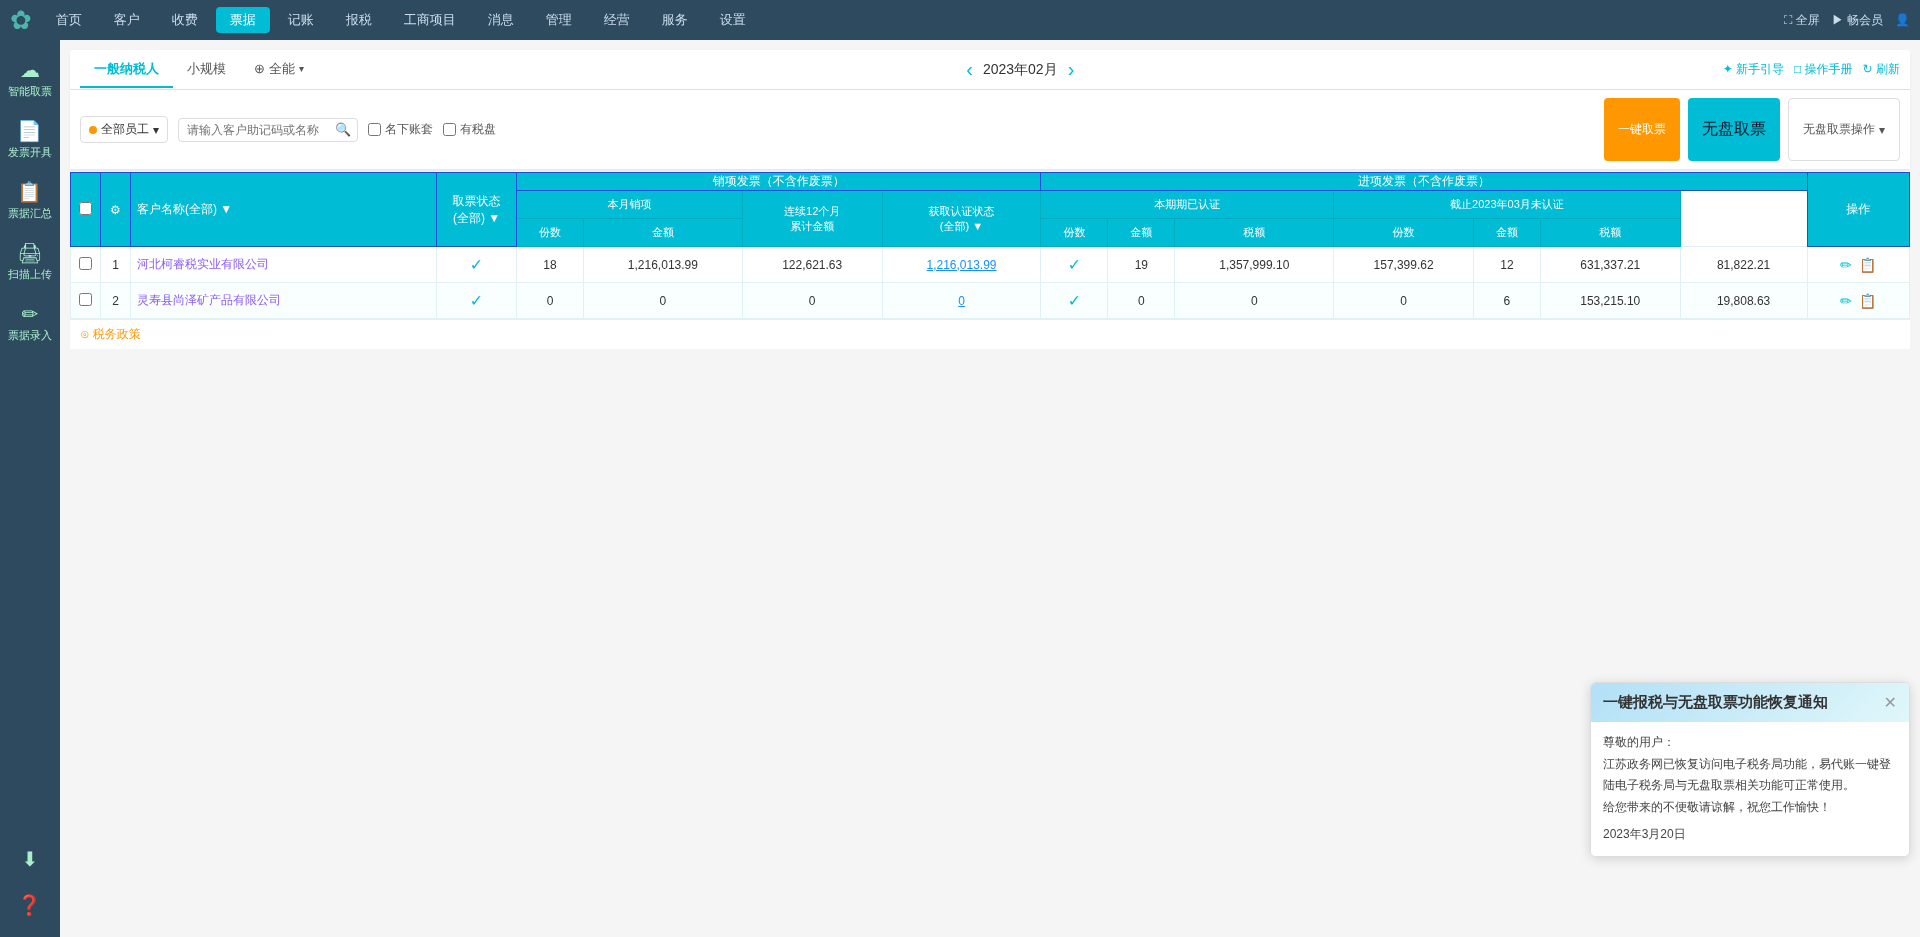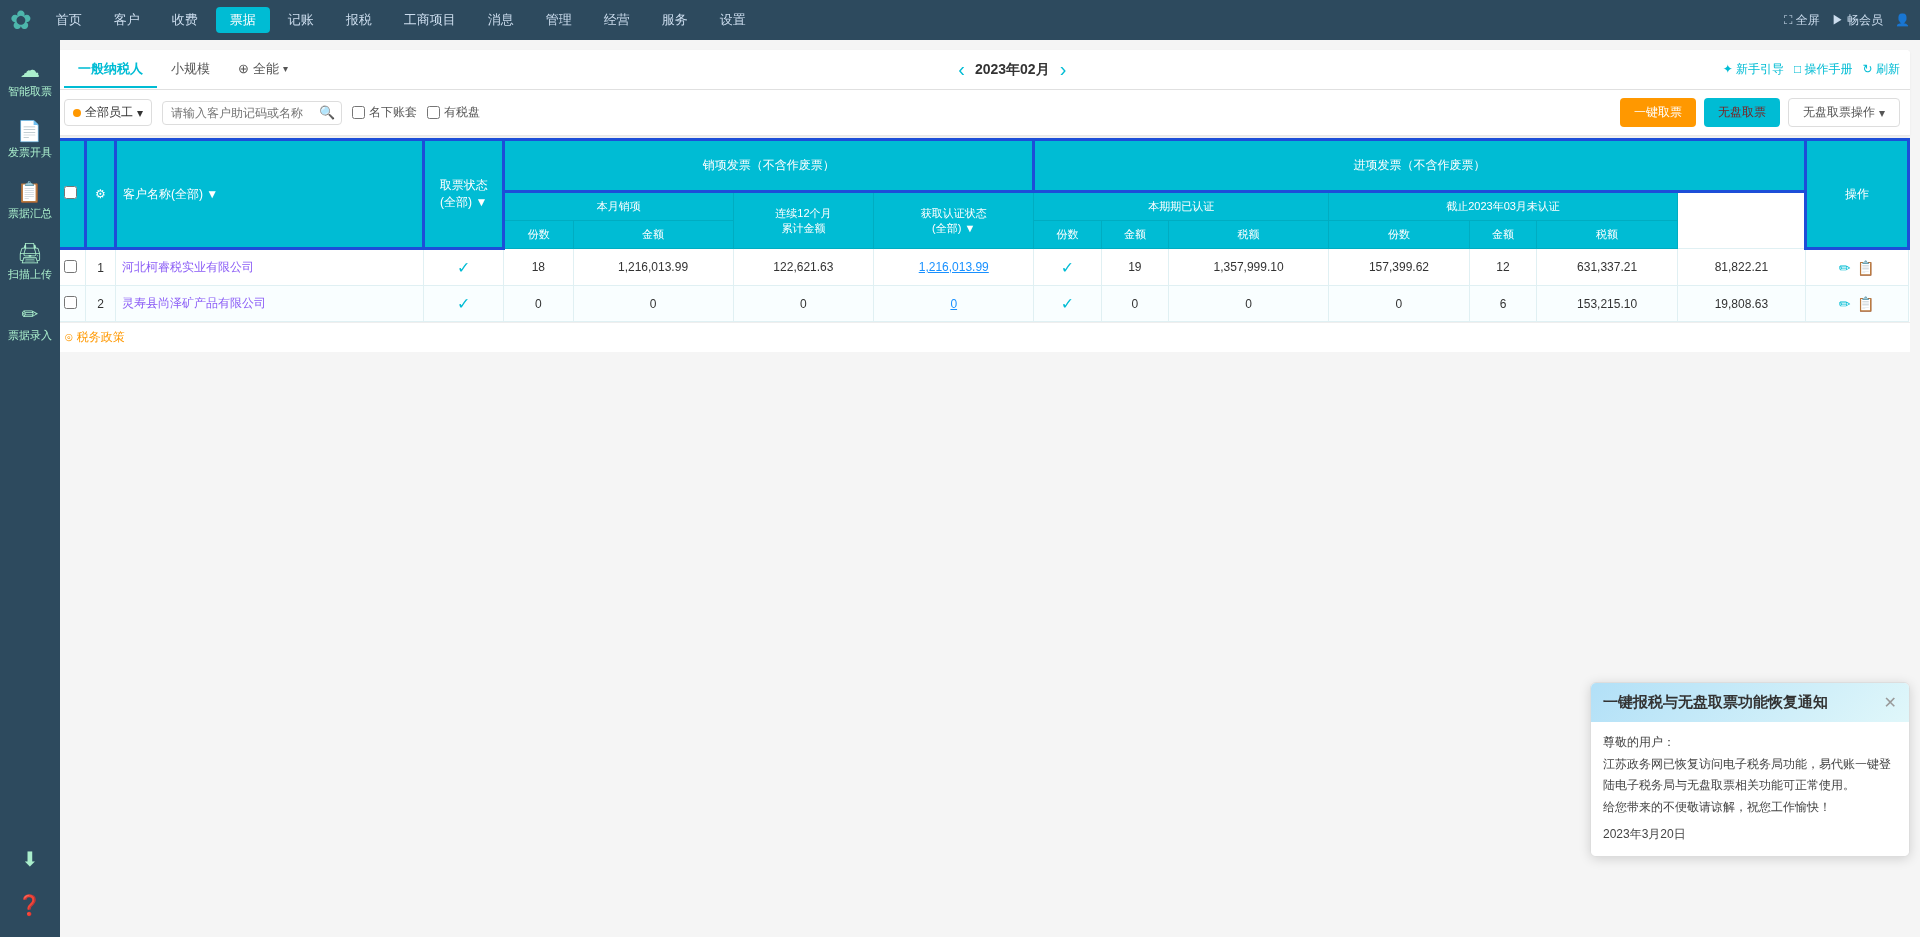--- a/index.html
+++ b/index.html
@@ -74,21 +74,21 @@
       display: flex;
       flex-direction: column;
       align-items: center;
       gap: 4px;
       padding-bottom: 10px;
     }
 
     
     .main-content {
       margin-top: 40px;
-      margin-left: 44px;
+      margin-left: 60px;
       padding: 10px;
       height: calc(100vh - 40px);
       overflow: hidden;
     }
 
     
     .tabs-bar {
       display: flex;
       align-items: center;
       background: #fff;
@@ -193,25 +193,25 @@
       background: #ff9800;
       color: #fff;
       border: none;
       border-radius: 4px;
       padding: 5px 14px;
       font-size: 12px;
       cursor: pointer;
     }
     .btn-teal {
       background: #00bcd4;
-      color: #7f1d1d;
+      color: #0f172a;
       border: none;
       border-radius: 4px;
-      padding: 5px 14px;
-      font-size: 12px;
+      padding: 21px 14px;
+      font-size: 16px;
       cursor: pointer;
     }
     .btn-outline {
       background: #fff;
       color: #555;
       border: 1px solid #ddd;
       border-radius: 4px;
       padding: 5px 14px;
       font-size: 12px;
       cursor: pointer;
@@ -227,23 +227,23 @@
       max-height: calc(100vh - 175px);
     }
     table {
       width: 100%;
       border-collapse: collapse;
       font-size: 12px;
     }
     .thead-top th {
       background: #00bcd4;
       color: #fff;
-      padding: 16px 6px;
+      padding: 0 6px;
       text-align: center;
-      border: 3px solid #1d4ed8;
+      border: 1px solid #1d4ed8;
       font-weight: normal;
     }
     .thead-sub th {
       background: #00bcd4;
       color: #fff;
       padding: 6px 6px;
       text-align: center;
       border: 1px solid #00acc1;
       font-weight: normal;
       font-size: 11px;
@@ -395,21 +395,21 @@
       <div class="tab-item">
         <span>小规模</span>
       </div>
       <div class="tab-item">
         <span>⊕</span>
         <span>全能</span>
         <span style="font-size:10px;">▾</span>
       </div>
       <div class="tabs-center">
         <button class="nav-btn" style="color:#00bcd4;background:none;border:none;font-size:20px;cursor:pointer;">‹</button>
-        <span style="font-size:14px;font-weight:bold;color:#333;">2023年02月</span>
+        <span style="font-size:14px;font-weight:normal;color:#333;">2023年02月</span>
         <button class="nav-btn" style="color:#00bcd4;background:none;border:none;font-size:20px;cursor:pointer;">›</button>
       </div>
       <div class="tabs-right">
         <span>✦ 新手引导</span>
         <span>□ 操作手册</span>
         <span>↻ 刷新</span>
       </div>
     </div>
 
     <div class="filter-bar">

